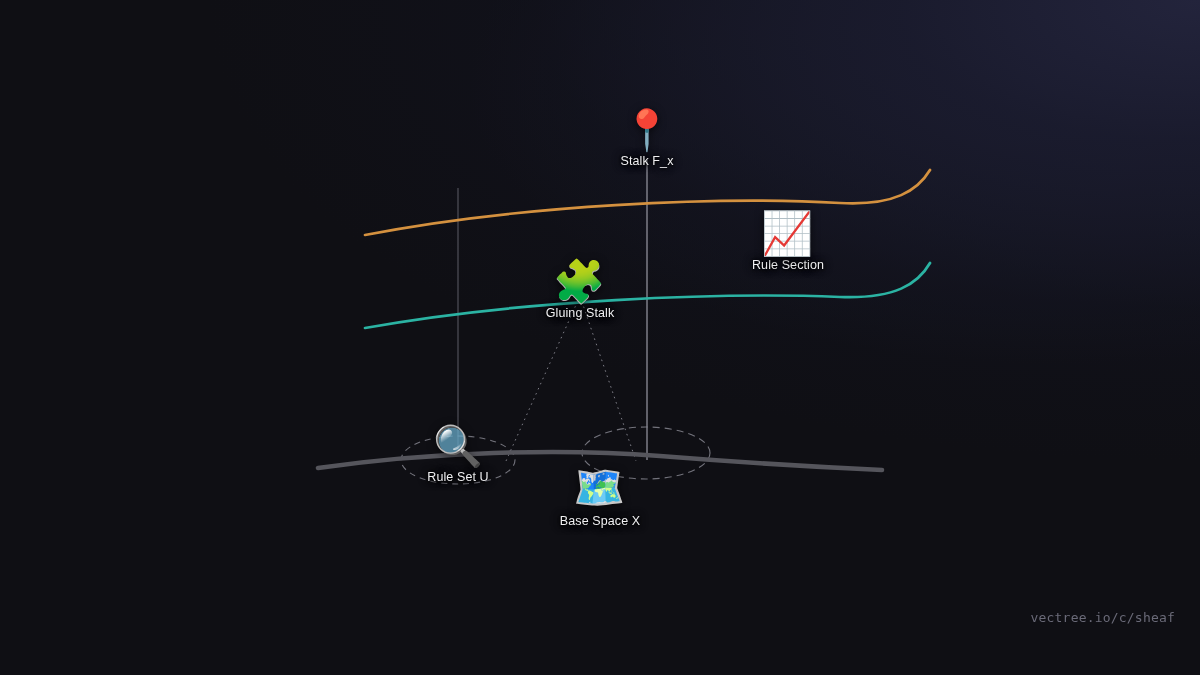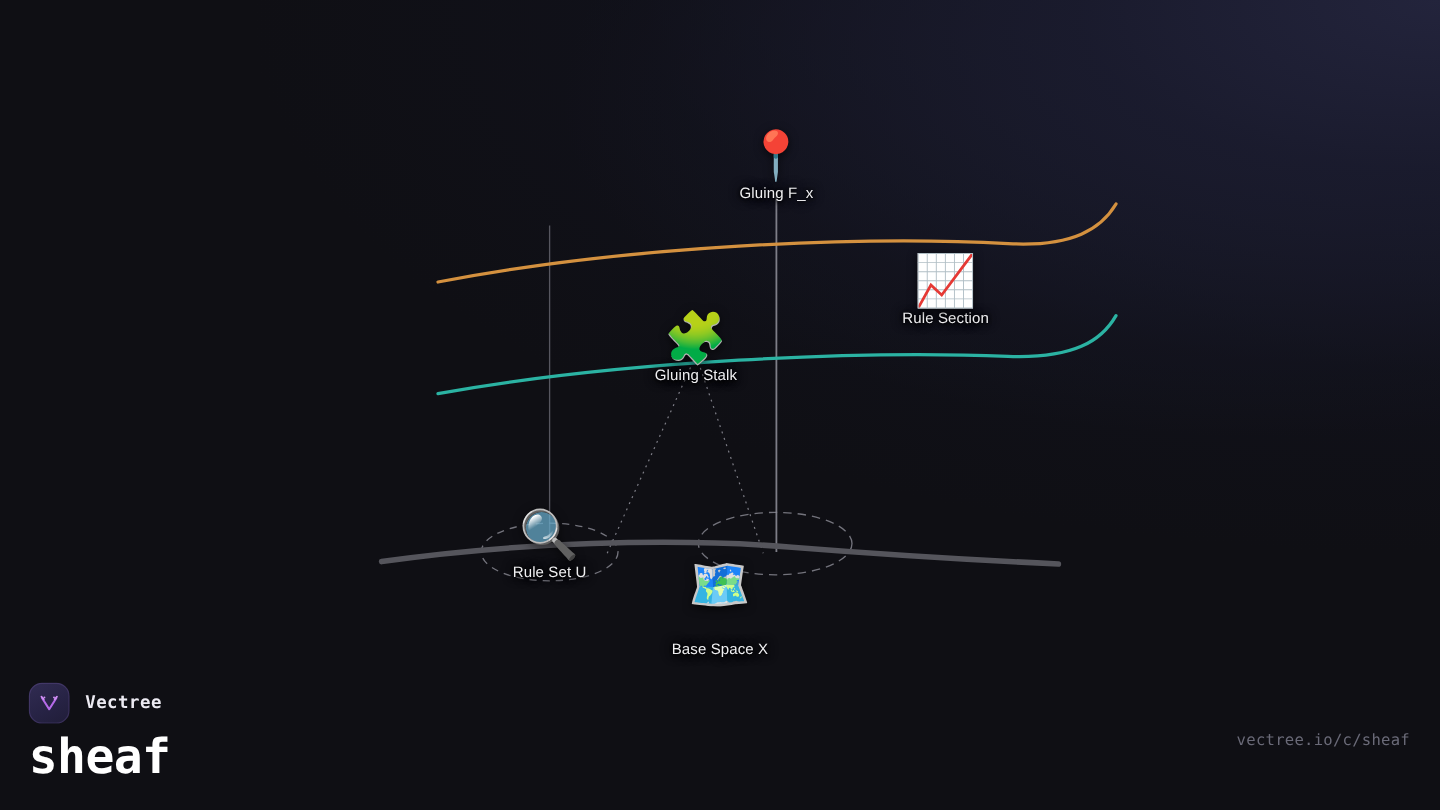--- a/index.html
+++ b/index.html
@@ -40,21 +40,21 @@
     letter-spacing:0.1px;
   }
 
   #node-stalk   { left:647px; top:108px; }
   #node-stalk .glyph { font-size:40px; }
   #node-section { left:788px; top:212px; }
   #node-gluing  { left:580px; top:260px; }
   #node-openset { left:458px; top:424px; }
   #node-openset .glyph { font-size:40px; }
   #node-basespace { left:600px; top:466px; }
-  #node-basespace .nlabel { margin-top:24px; }
+  #node-basespace .nlabel { margin-top:4px; }
 
   
   #footer-brand {
     position:absolute; left:24px; bottom:22px;
     display:flex; flex-direction:column; gap:6px;
   }
   #brand-row { display:flex; align-items:center; gap:13px; }
   #brand-logo {
     width:34px; height:34px; border-radius:11px;
     background:linear-gradient(150deg, #312c52 0%, #272345 55%, #201d38 100%);
@@ -103,21 +103,21 @@
     <line id="gluing-cone-right" x1="580" y1="296" x2="636" y2="461" stroke="#9a9aa4" stroke-width="1" stroke-dasharray="1.6 4" opacity="0.8"></line>
 
     <path id="gray-base-space" d="M 318 468 C 430 452, 560 448, 660 456 C 760 464, 840 468, 882 470" fill="none" stroke="#55555c" stroke-width="4.6" stroke-linecap="round"></path>
 
     <path id="teal-sheaf-layer" d="M 365 328 C 520 300, 720 292, 840 297 C 895 299, 918 284, 930 263" fill="none" stroke="#2bb3a3" stroke-width="2.7" stroke-linecap="round"></path>
     <path id="orange-sheaf-layer" d="M 365 235 C 520 205, 720 196, 840 203 C 895 206, 918 190, 930 170" fill="none" stroke="#d4913f" stroke-width="2.7" stroke-linecap="round"></path>
   </svg>
 
   <div class="node" id="node-stalk">
     <span class="glyph">📍</span>
-    <span class="nlabel">Gluing F_x</span>
+    <span class="nlabel">Stalk F_x</span>
   </div>
 
   <div class="node" id="node-section">
     <span class="glyph">📈</span>
     <span class="nlabel">Rule Section</span>
   </div>
 
   <div class="node" id="node-gluing">
     <span class="glyph">🧩</span>
     <span class="nlabel">Gluing Stalk</span>
@@ -126,30 +126,16 @@
   <div class="node" id="node-openset">
     <span class="glyph">🔍</span>
     <span class="nlabel">Rule Set U</span>
   </div>
 
   <div class="node" id="node-basespace">
     <span class="glyph">🗺️</span>
     <span class="nlabel">Base Space X</span>
   </div>
 
-  <div id="footer-brand">
-    <div id="brand-row">
-      <div id="brand-logo">
-        <svg width="20" height="20" viewBox="0 0 24 24">
-          <path d="M5 7 L12 18 L19 7" fill="none" stroke="#b46ae8" stroke-width="2.1" stroke-linecap="round" stroke-linejoin="round"></path>
-          <path d="M4.2 5.4 L6.6 8.2 M19.8 5.4 L17.4 8.2" stroke="#d08ef5" stroke-width="1.7" stroke-linecap="round"></path>
-          <circle cx="7.2" cy="6.2" r="0.95" fill="#d08ef5"></circle>
-          <circle cx="16.8" cy="6.2" r="0.95" fill="#d08ef5"></circle>
-        </svg>
-      </div>
-      <span id="brand-name">Vectree</span>
-    </div>
-    <div id="brand-title">sheaf</div>
-  </div>
 
   <div id="footer-url">vectree.io/c/sheaf</div>
 
 </div>
 
 </body></html>

